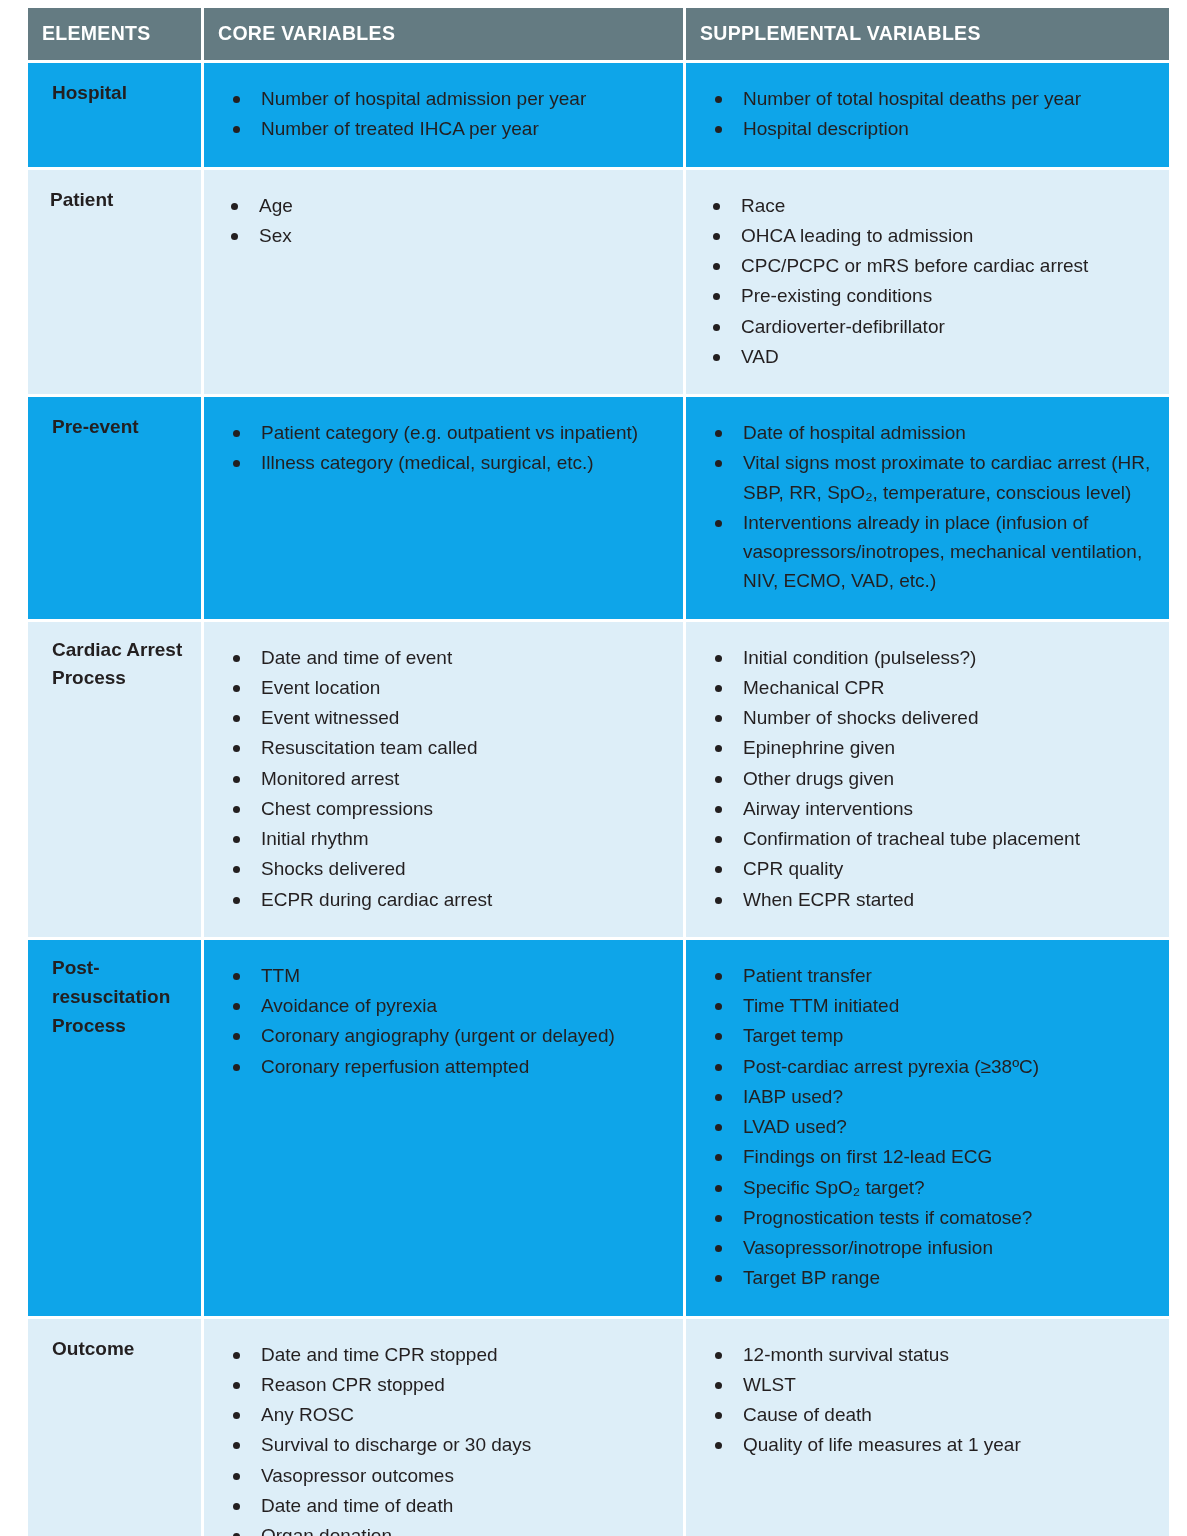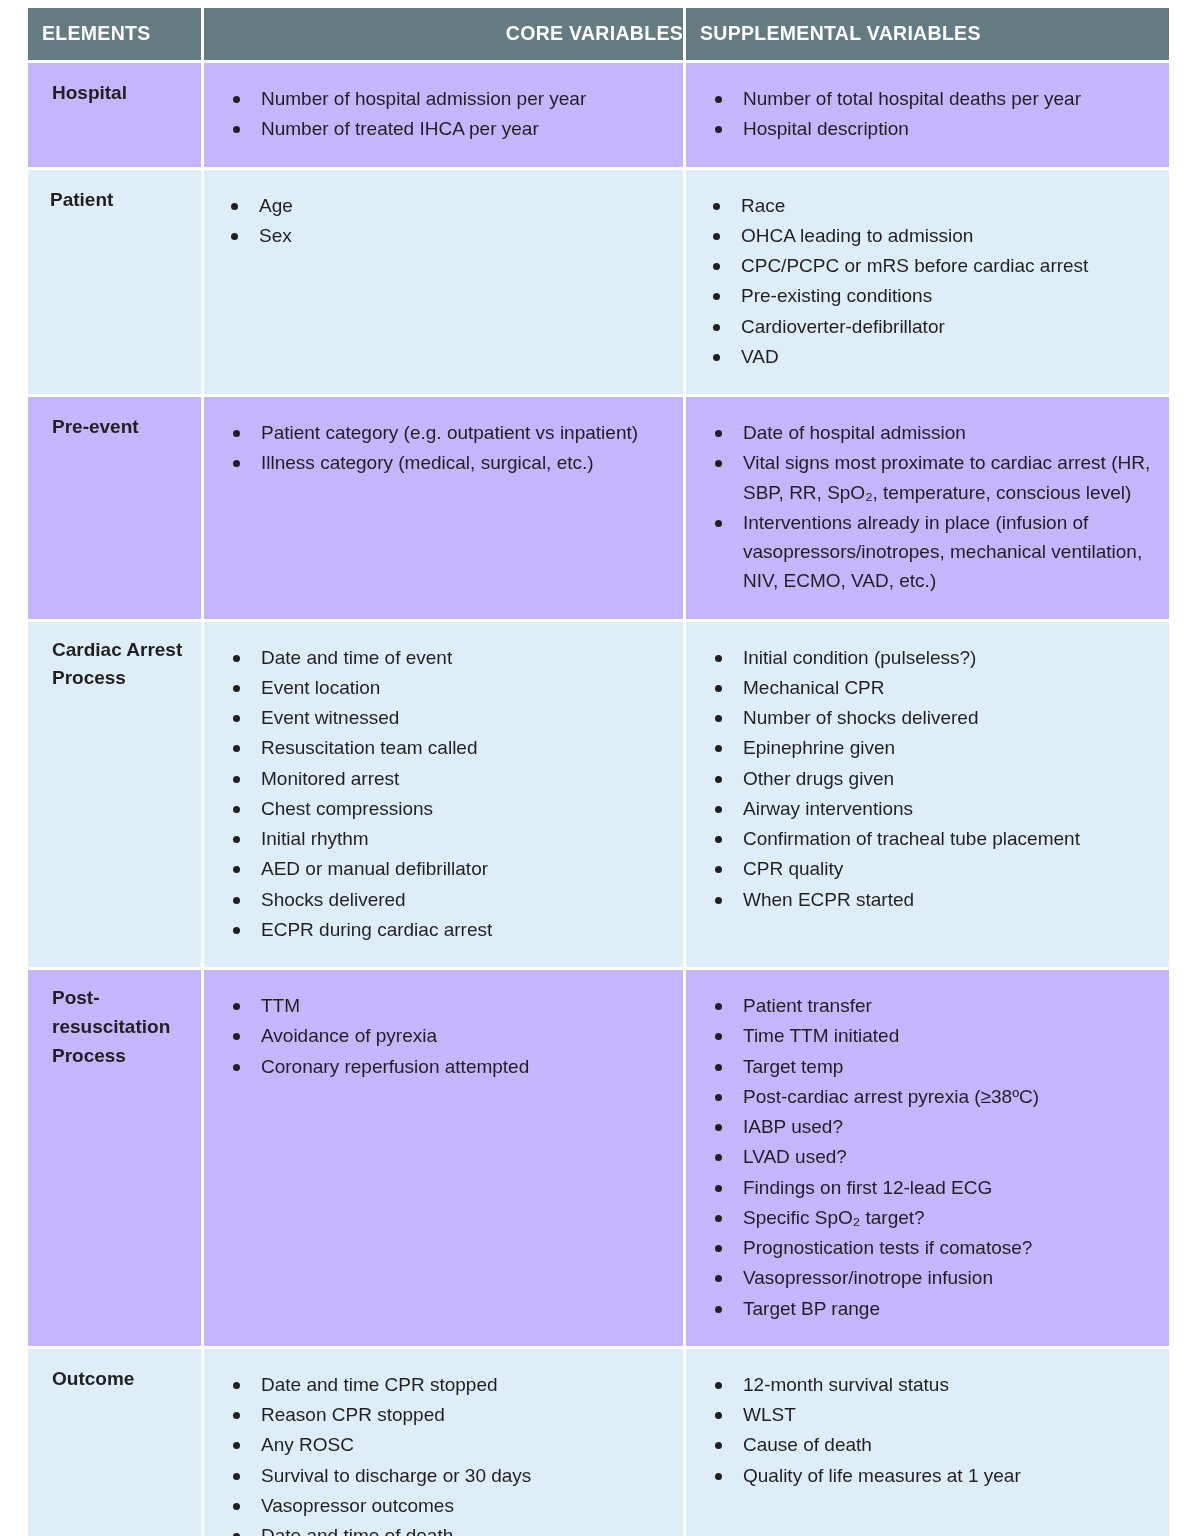--- a/index.html
+++ b/index.html
@@ -45,34 +45,34 @@
     color: #ffffff;
     font-size: 19.5px;
     font-weight: bold;
     letter-spacing: 0.3px;
     line-height: 1;
     padding-left: 14px;
   }
 
   
   .col-elements   { width: 173px; flex: 0 0 173px; }
-  .col-core       { width: 479px; flex: 0 0 479px; justify-content: flex-end; }
+  .col-core       { width: 479px; flex: 0 0 479px; }
   .col-supp       { width: 483px; flex: 0 0 483px; }
 
   
   .trow {
     display: flex;
     gap: 3px;
     margin-top: 3px;
   }
   .trow .cell {
     box-sizing: border-box;
     padding: 14px 10px 16px 10px;
   }
-  .trow.white .cell { background: #c4b5fd; }
+  .trow.white .cell { background: #0ea5e9; }
   .trow.blue  .cell { background: #ddeef8; }
 
   .rowlabel {
     font-size: 19px;
     font-weight: bold;
     color: #231f20;
     line-height: 1.66;
     padding-left: 14px;
   }
 
@@ -194,21 +194,20 @@
       </div>
       <div class="cell col-core">
         <ul class="bullets">
           <li>Date and time of event</li>
           <li>Event location</li>
           <li>Event witnessed</li>
           <li>Resuscitation team called</li>
           <li>Monitored arrest</li>
           <li>Chest compressions</li>
           <li>Initial rhythm</li>
-          <li>AED or manual defibrillator</li>
           <li>Shocks delivered</li>
           <li>ECPR during cardiac arrest</li>
         </ul>
       </div>
       <div class="cell col-supp">
         <ul class="bullets">
           <li>Initial condition (pulseless?)</li>
           <li>Mechanical CPR</li>
           <li>Number of shocks delivered</li>
           <li>Epinephrine given</li>
@@ -222,20 +221,21 @@
     </div>
 
     <div class="trow white r-postresus">
       <div class="cell col-elements">
         <div class="rowlabel">Post-resuscitation Process</div>
       </div>
       <div class="cell col-core">
         <ul class="bullets">
           <li>TTM</li>
           <li>Avoidance of pyrexia</li>
+          <li>Coronary angiography (urgent or delayed)</li>
           <li>Coronary reperfusion attempted</li>
         </ul>
       </div>
       <div class="cell col-supp">
         <ul class="bullets">
           <li>Patient transfer</li>
           <li>Time TTM initiated</li>
           <li>Target temp</li>
           <li>Post-cardiac arrest pyrexia (≥38ºC)</li>
           <li>IABP used?</li>

